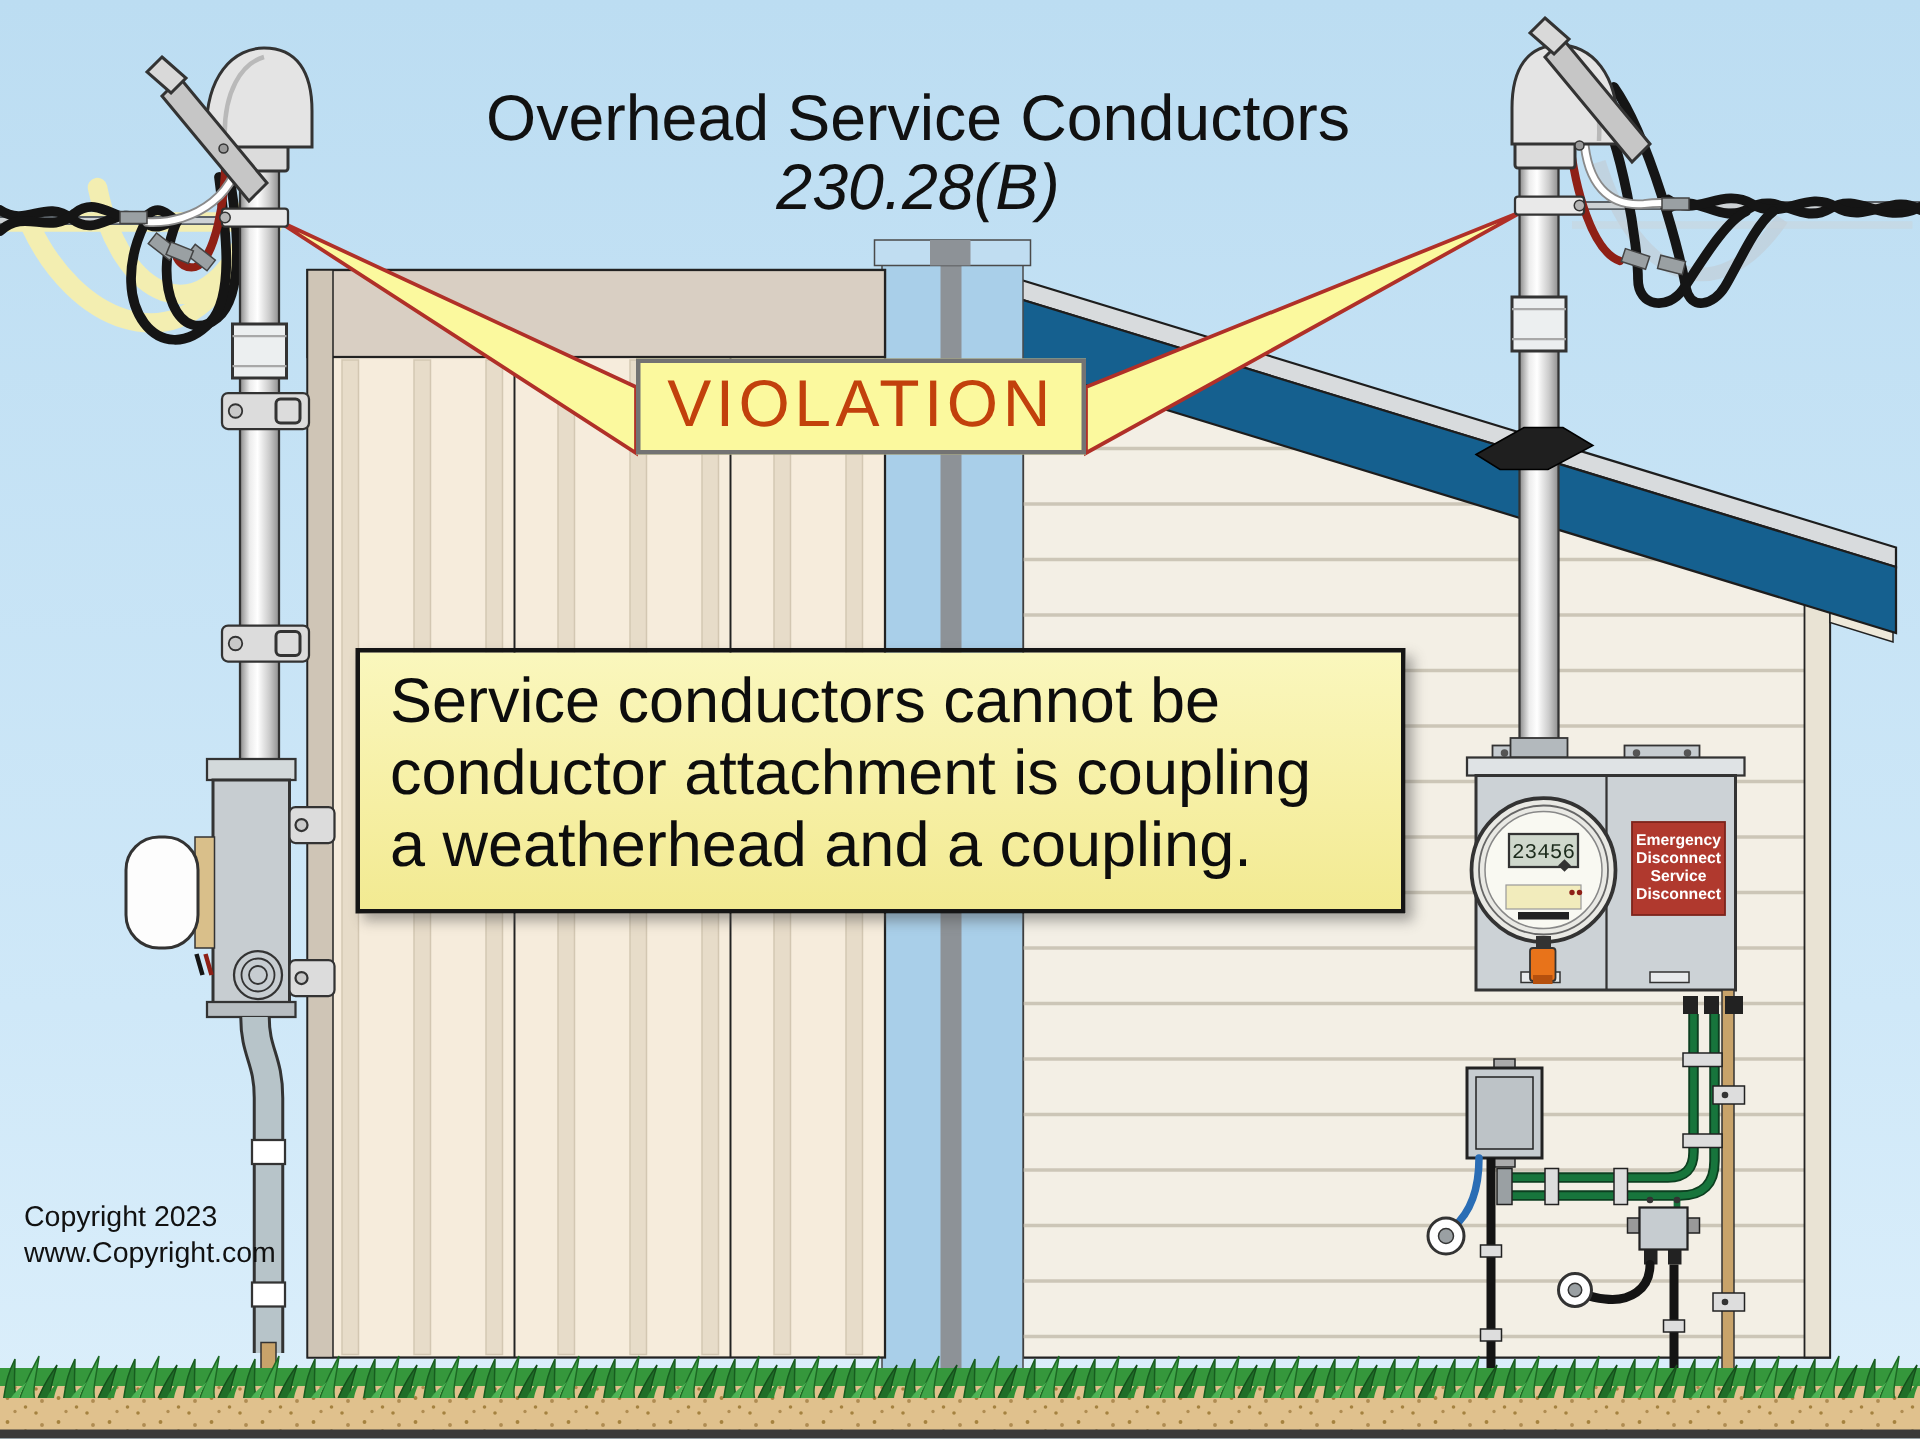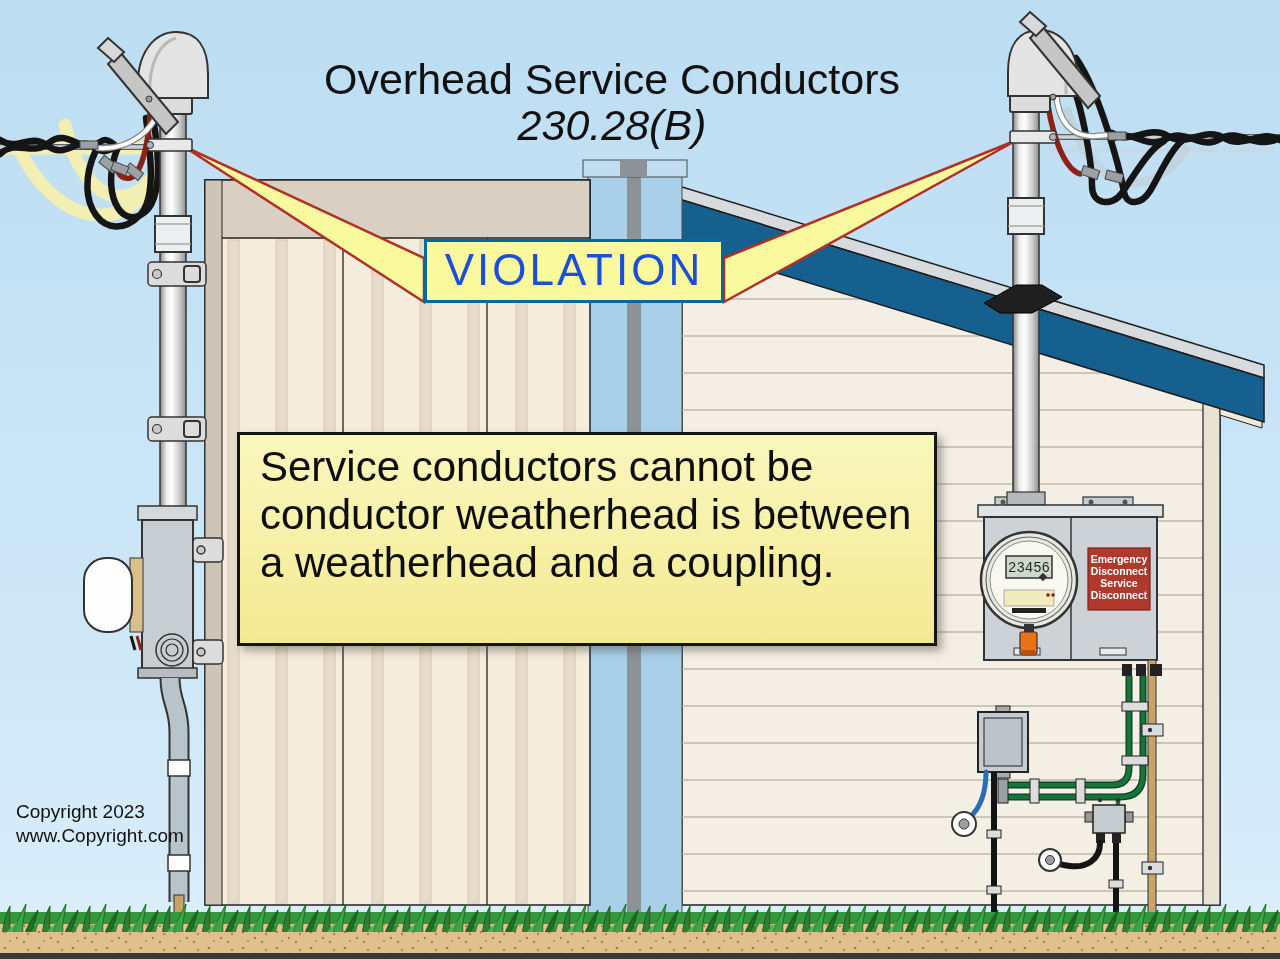--- a/index.html
+++ b/index.html
@@ -4,23 +4,23 @@
 <style>
   html,body{margin:0;padding:0;background:#777;}
   #stage{position:relative;width:1280px;height:959px;overflow:hidden;
          font-family:"Liberation Sans",sans-serif;background:#c3e1f4;}
   #scene{position:absolute;left:0;top:0;z-index:1;}
   .ov{position:absolute;z-index:2;}
   #title{left:0;top:16px;width:1224px;text-align:center;color:#111;
          font-size:43px;line-height:46px;margin-top:40px;}
   #title .ital{font-style:italic;}
   #violation-box{left:424px;top:239px;width:300px;height:64px;box-sizing:border-box;
-         background:#fbf99e;border:3px solid #0369a1;color:#1d4ed8;
+         background:#fbf99e;border:3px solid #737373;color:#c2410c;
          font-size:44px;line-height:56px;text-align:center;letter-spacing:3px;}
-  #note-box{left:237px;top:432px;width:700px;height:214px;box-sizing:border-box;
+  #note-box{left:237px;top:432px;width:700px;height:177px;box-sizing:border-box;
          background:linear-gradient(180deg,#faf7bd 0%,#f6efa3 60%,#f2ea92 100%);
          border:3px solid #151515;color:#0d0d0d;font-size:42px;line-height:48px;
          padding:8px 0 0 20px;box-shadow:5px 5px 8px rgba(70,70,70,.45);}
   #copyright{left:16px;top:800px;width:182px;text-align:left;color:#111;
          font-size:19px;line-height:24px;}
 </style>
 </head>
 <body>
 
 <div id="stage">
@@ -358,21 +358,21 @@
   <div>Overhead Service Conductors</div>
   <div class="ital">230.28(B)</div>
 </div>
 
 <div class="ov" id="violation-box">
   <span>VIOLATION</span>
 </div>
 
 <div class="ov" id="note-box">
   <div>Service conductors cannot be</div>
-  <div>conductor weatherhead is between</div>
+  <div>conductor attachment is coupling</div>
   <div>a weatherhead and a coupling.</div>
 </div>
 
 <div class="ov" id="copyright">
   <div>Copyright 2023</div>
   <div>www.Copyright.com</div>
 </div>
 
 </div>
 

